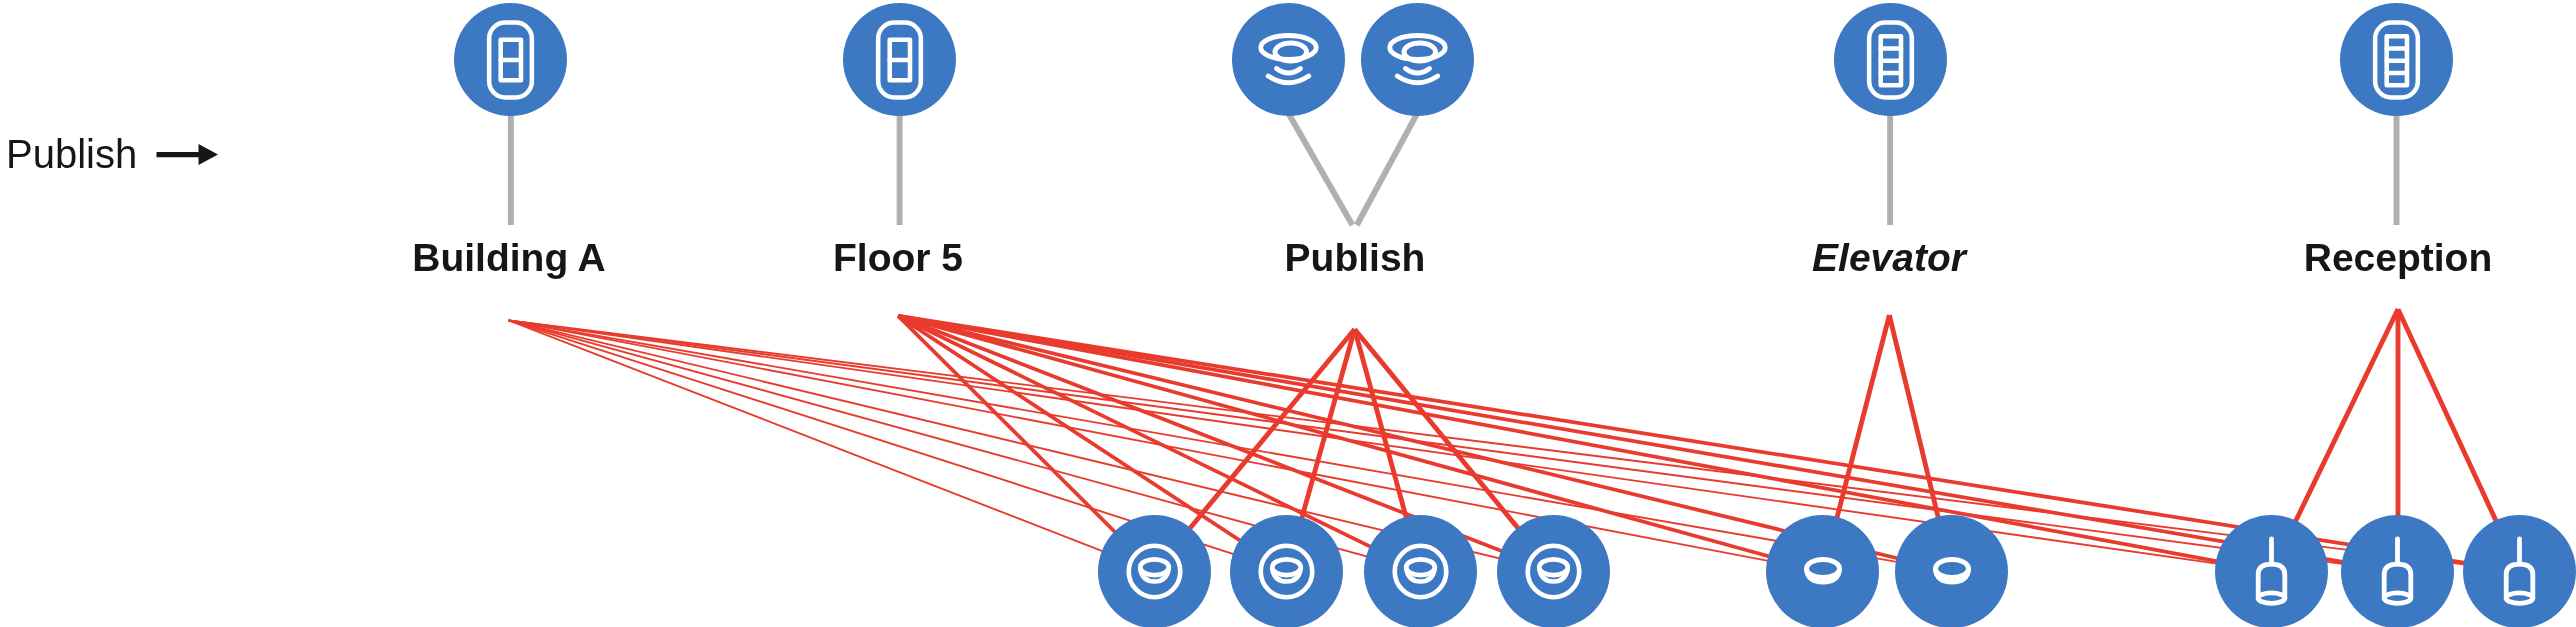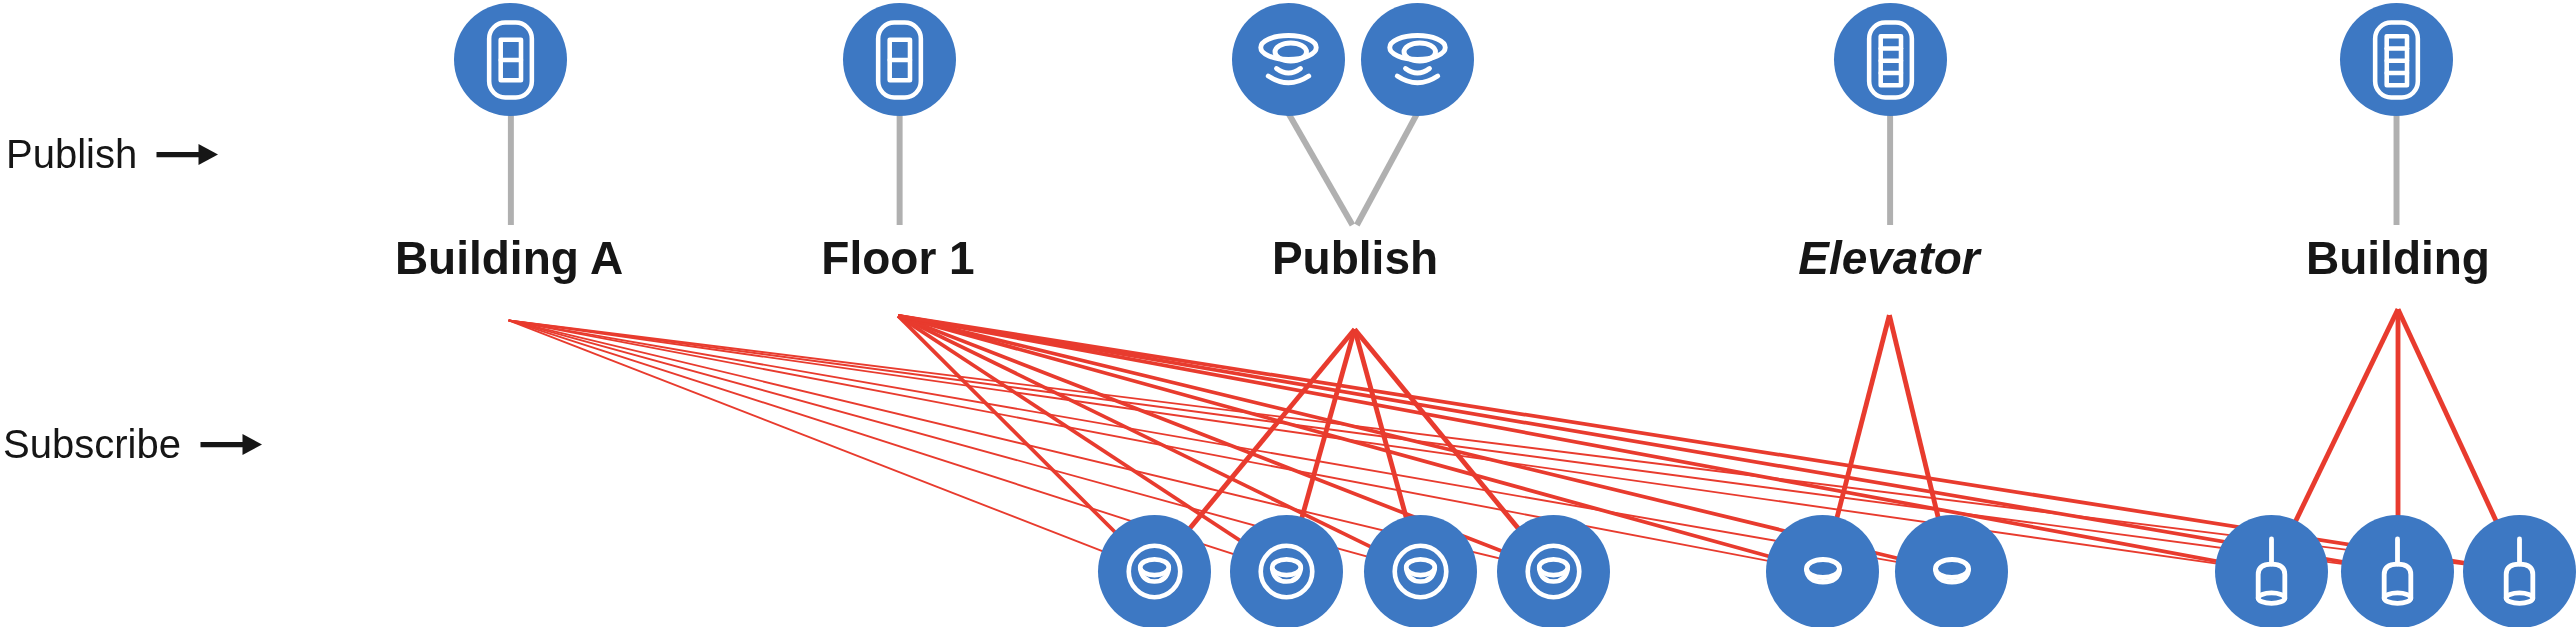--- a/index.html
+++ b/index.html
@@ -2,21 +2,21 @@
 <html style="font-size:12px"><head>
 <meta charset="utf-8">
 <style>
   html,body{margin:0;padding:0;background:#ffffff;}
   body{width:2576px;height:628px;overflow:hidden;font-family:"Liberation Sans",sans-serif;}
   .canvas{position:relative;width:2576px;height:628px;background:#ffffff;}
   #lines{position:absolute;left:0;top:0;width:2576px;height:628px;display:block;}
   .row-label{position:absolute;display:flex;align-items:center;gap:18px;
              font-size:40px;font-weight:400;color:#161616;white-space:nowrap;}
   .row-label .arrow{display:block;}
-  .topic-label{position:absolute;transform:translateX(-50%);font-size:46px;font-weight:700;
+  .topic-label{position:absolute;transform:translateX(-50%);font-size:39px;font-weight:700;
                color:#161616;white-space:nowrap;top:237px;line-height:42px;}
   .circle{position:absolute;border-radius:50%;display:flex;align-items:center;justify-content:center;}
   .pub{width:113px;height:113px;}
   .sub{width:113px;height:113px;}
   .icon *{fill:none;stroke:#ffffff;stroke-width:6.5;stroke-linecap:round;stroke-linejoin:round;}
   .arrow line{stroke:#161616;stroke-width:7;}
   .arrow polygon{fill:#161616;}
 </style>
 </head>
 <body>
@@ -60,45 +60,38 @@
     </svg>
 
   <div class="row-label" id="publish-row" style="left: 6px; top: 132px;">
     <span>Publish</span>
     <svg class="arrow" width="63" height="27" viewBox="0 0 84 36">
       <line x1="2" y1="18" x2="60" y2="18"></line>
       <polygon points="58,4 84,18 58,32"></polygon>
     </svg>
   </div>
 
-  <div class="row-label" id="subscribe-row" style="left: 3px; top: 422px;">
-    <span>Subscribe</span>
-    <svg class="arrow" width="63" height="27" viewBox="0 0 84 36">
-      <line x1="2" y1="18" x2="60" y2="18"></line>
-      <polygon points="58,4 84,18 58,32"></polygon>
-    </svg>
-  </div>
 
   <div id="nodes">
       <div class="circle pub" style="left: 454px; top: 3px; background: rgb(61, 120, 195);">
         <svg class="icon" viewBox="0 0 70 116" width="49" height="82">
           <rect x="4.5" y="4.5" width="61" height="107" rx="23"></rect>
        <rect x="21" y="29" width="29" height="58"></rect>
        <line x1="21" y1="58" x2="50" y2="58"></line>
         </svg>
       </div>
       <div class="topic-label" style="left: 509px; top: 237px;">Building A</div>
       <div class="circle pub" style="left: 843px; top: 3px; background: rgb(61, 120, 195);">
         <svg class="icon" viewBox="0 0 70 116" width="49" height="82">
           <rect x="4.5" y="4.5" width="61" height="107" rx="23"></rect>
        <rect x="21" y="29" width="29" height="58"></rect>
        <line x1="21" y1="58" x2="50" y2="58"></line>
         </svg>
       </div>
-      <div class="topic-label" style="left: 898px; top: 237px;">Floor 1</div>
+      <div class="topic-label" style="left: 898px; top: 237px;">Floor 5</div>
       <div class="circle pub" style="left: 1232px; top: 3px; background: rgb(61, 120, 195);">
         <svg class="icon" viewBox="-46 -46 92 92" width="69" height="69">
           <ellipse cx="0" cy="-16" rx="37" ry="16"></ellipse>
        <ellipse cx="3" cy="-10" rx="21" ry="12"></ellipse>
        <path d="M -16 12 Q 0 24 16 12"></path>
        <path d="M -27 22 Q 0 40 27 22"></path>
         </svg>
       </div>
       <div class="circle pub" style="left: 1361px; top: 3px; background: rgb(61, 120, 195);">
         <svg class="icon" viewBox="-46 -46 92 92" width="69" height="69">
@@ -121,21 +114,21 @@
       <div class="topic-label" style="left: 1889px; top: 237px; font-style: italic;">Elevator</div>
       <div class="circle pub" style="left: 2340px; top: 3px; background: rgb(61, 120, 195);">
         <svg class="icon" viewBox="0 0 70 116" width="49" height="82">
           <rect x="4.5" y="4.5" width="61" height="107" rx="23"></rect>
        <rect x="21" y="24" width="29" height="70"></rect>
        <line x1="21" y1="41.5" x2="50" y2="41.5"></line>
        <line x1="21" y1="59" x2="50" y2="59"></line>
        <line x1="21" y1="76.5" x2="50" y2="76.5"></line>
         </svg>
       </div>
-      <div class="topic-label" style="left: 2398px; top: 237px;">Building</div>
+      <div class="topic-label" style="left: 2398px; top: 237px;">Reception</div>
       <div class="circle sub" style="left: 1098px; top: 515px; background: rgb(61, 120, 195);">
         <svg class="icon" viewBox="-44 -44 88 88" width="63" height="63">
           <circle cx="0" cy="0" r="36"></circle>
        <ellipse cx="0" cy="-6" rx="20" ry="11"></ellipse>
        <path d="M -20 -4 Q -17 14 0 14 Q 17 14 20 -4"></path>
         </svg>
       </div>
       <div class="circle sub" style="left: 1230px; top: 515px; background: rgb(61, 120, 195);">
         <svg class="icon" viewBox="-44 -44 88 88" width="63" height="63">
           <circle cx="0" cy="0" r="36"></circle>

